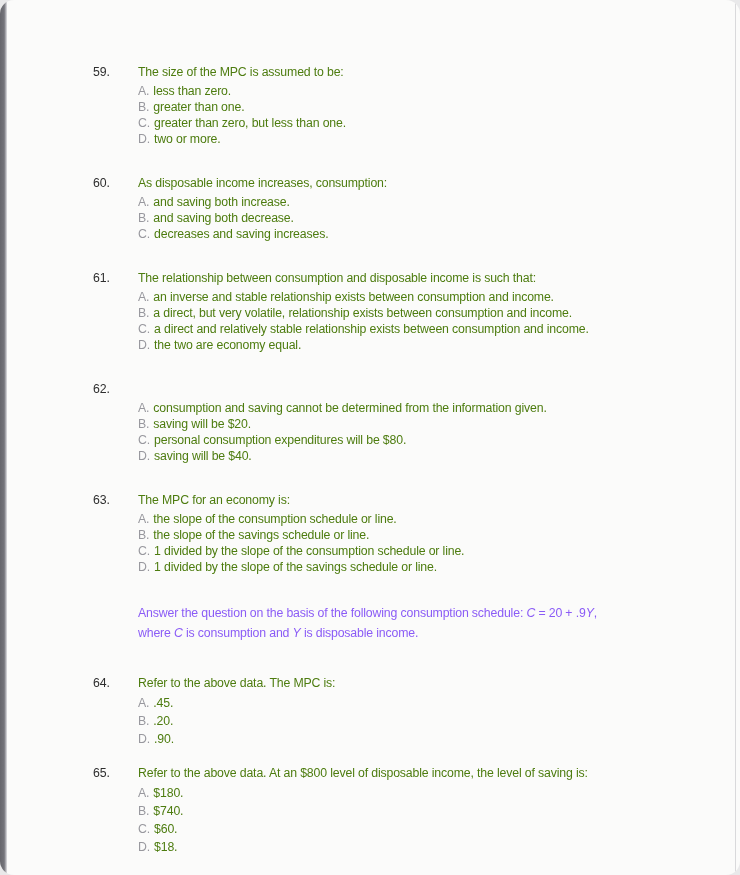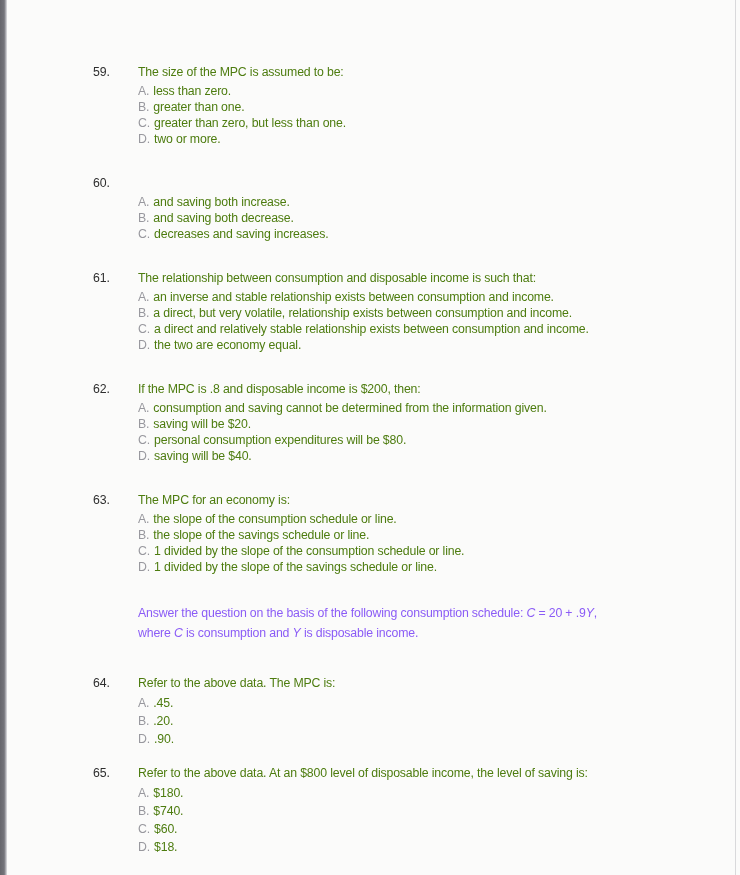--- a/index.html
+++ b/index.html
@@ -6,20 +6,21 @@
   html,body { background:#e9e9ea; }
   .page {
     position:relative;
     width:740px; height:875px;
     background:#fbfbfa;
     overflow:hidden;
     font-family:"Liberation Sans", sans-serif;
     font-size:12.3px;
     letter-spacing:-0.15px;
     color:#262626;
+    border-radius:14px;
   }
   .scan-edge-left {
     position:absolute; left:0; top:0; width:7px; height:100%;
     background:linear-gradient(90deg,#66666c 0%,#74747a 60%,#b8b8bd 86%,#e3e3e6 100%);
   }
   .scan-edge-right {
     position:absolute; top:0; right:4px; width:1px; height:100%;
     background:#d9d9db;
   }
   .content {
@@ -59,20 +60,21 @@
         <div class="option"><span class="opt-letter">A.</span><span class="opt-text">less than zero.</span></div>
         <div class="option"><span class="opt-letter">B.</span><span class="opt-text">greater than one.</span></div>
         <div class="option"><span class="opt-letter">C.</span><span class="opt-text">greater than zero, but less than one.</span></div>
         <div class="option"><span class="opt-letter">D.</span><span class="opt-text">two or more.</span></div>
       </div>
     </div>
 
     <div class="question">
       <div class="q-row">
         <span class="q-num">60.</span>
+        <span class="q-text">As disposable income increases, consumption:</span>
       </div>
       <div class="options">
         <div class="option"><span class="opt-letter">A.</span><span class="opt-text">and saving both increase.</span></div>
         <div class="option"><span class="opt-letter">B.</span><span class="opt-text">and saving both decrease.</span></div>
         <div class="option"><span class="opt-letter">C.</span><span class="opt-text">decreases and saving increases.</span></div>
       </div>
     </div>
 
     <div class="question">
       <div class="q-row">
@@ -83,21 +85,20 @@
         <div class="option"><span class="opt-letter">A.</span><span class="opt-text">an inverse and stable relationship exists between consumption and income.</span></div>
         <div class="option"><span class="opt-letter">B.</span><span class="opt-text">a direct, but very volatile, relationship exists between consumption and income.</span></div>
         <div class="option"><span class="opt-letter">C.</span><span class="opt-text">a direct and relatively stable relationship exists between consumption and income.</span></div>
         <div class="option"><span class="opt-letter">D.</span><span class="opt-text">the two are economy equal.</span></div>
       </div>
     </div>
 
     <div class="question">
       <div class="q-row">
         <span class="q-num">62.</span>
-        <span class="q-text">If the MPC is .8 and disposable income is $200, then:</span>
       </div>
       <div class="options">
         <div class="option"><span class="opt-letter">A.</span><span class="opt-text">consumption and saving cannot be determined from the information given.</span></div>
         <div class="option"><span class="opt-letter">B.</span><span class="opt-text">saving will be $20.</span></div>
         <div class="option"><span class="opt-letter">C.</span><span class="opt-text">personal consumption expenditures will be $80.</span></div>
         <div class="option"><span class="opt-letter">D.</span><span class="opt-text">saving will be $40.</span></div>
       </div>
     </div>
 
     <div class="question">

